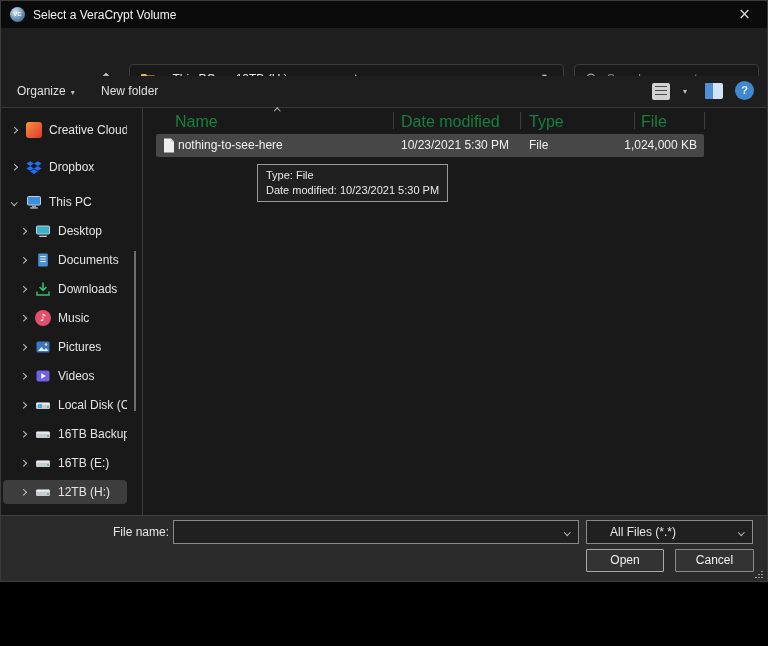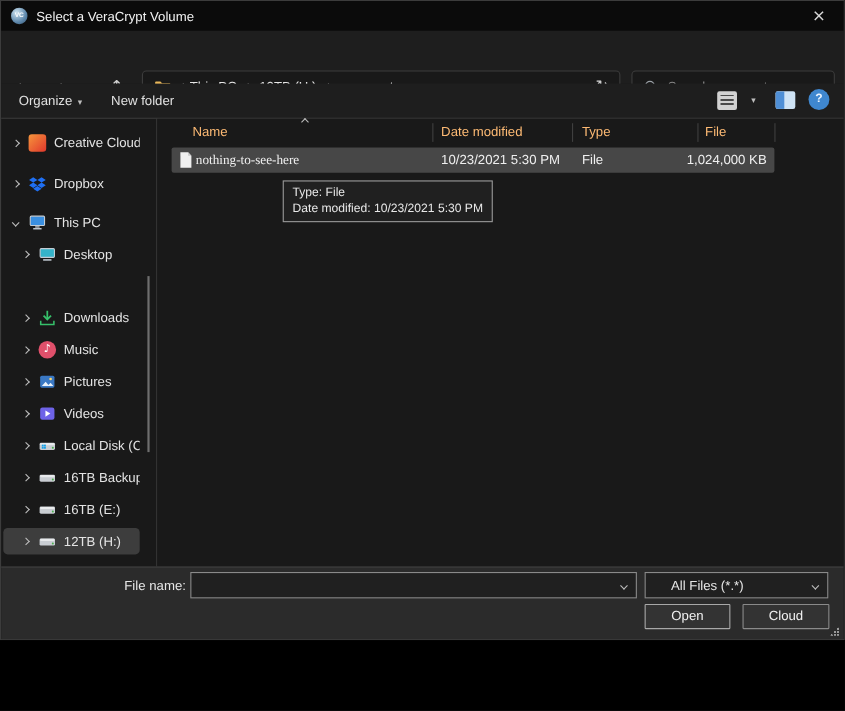--- a/index.html
+++ b/index.html
@@ -68,21 +68,21 @@
   .ic { width:16px; height:16px; margin:0 7px 0 7px; flex:none; position:relative; }
   .ic-cc { border-radius:3px; background:linear-gradient(135deg,#f6953c,#e1372c); }
   .ic-music { border-radius:50%; background:#e0506b; }
   .ic-music::after { content:"♪"; position:absolute; inset:0; color:#fff; font-size:10px;
     line-height:16px; text-align:center; font-family:"DejaVu Sans",sans-serif; }
   .side-scrollbar { position:absolute; left:133px; top:143px; width:2px; height:160px; background:#6e6e6e; }
   .v-divider { position:absolute; left:141px; top:107px; width:1px; bottom:66px; background:#3a3a3a; }
   
   .main { position:absolute; left:142px; top:107px; right:0; bottom:66px; background:#191919; }
   .hdr-row { position:absolute; top:0; left:0; right:0; height:25px; }
-  .hdr-cell { position:absolute; top:5px; color:#fdba74; font-size:12px; }
+  .hdr-cell { position:absolute; top:5px; color:#15803d; font-size:16px; }
   .hdr-sep { position:absolute; top:4px; width:1px; height:17px; background:#3f3f3f; }
   .sort-caret { position:absolute; left:132px; top:1px; }
   .file-row { position:absolute; left:13px; top:26px; width:548px; height:23px;
     background:#474747; border-radius:2px; }
   .file-row .cell { position:absolute; top:4px; color:#efefef; white-space:nowrap; }
   .doc-icon { position:absolute; left:7px; top:4px; }
   .tooltip { position:absolute; left:114px; top:56px; background:#202020;
     border:1px solid #9a9a9a; padding:3px 8px 4px 8px; color:#e8e8e8;
     font-size:11px; line-height:14.5px; white-space:nowrap; }
   
@@ -201,20 +201,34 @@
           <span class="chev right sm"></span>
         </span>
       <span class="ic">
           <svg width="16" height="16" viewBox="0 0 16 16">
             <rect x="1.5" y="3" width="13" height="8" rx="1" fill="#35b3c9" stroke="#c3ccd4" stroke-width="1"></rect>
             <rect x="4.2" y="12.6" width="7.6" height="1.4" fill="#c3ccd4"></rect>
           </svg>
         </span>
       <span>Desktop</span>
     </div>
+    <div class="side-item lv1" style="top:140px;">
+      <span class="chev-cell">
+          <span class="chev right sm"></span>
+        </span>
+      <span class="ic">
+          <svg width="16" height="16" viewBox="0 0 16 16">
+            <rect x="3.2" y="1.5" width="9.6" height="13" rx="1" fill="#4a90d9"></rect>
+            <rect x="5.2" y="4" width="5.6" height="1" fill="#ddeeff"></rect>
+            <rect x="5.2" y="6.5" width="5.6" height="1" fill="#ddeeff"></rect>
+            <rect x="5.2" y="9" width="5.6" height="1" fill="#ddeeff"></rect>
+          </svg>
+        </span>
+      <span>Documents</span>
+    </div>
     <div class="side-item lv1" style="top:169px;">
       <span class="chev-cell">
           <span class="chev right sm"></span>
         </span>
       <span class="ic">
           <svg width="16" height="16" viewBox="0 0 16 16">
             <path d="M8 1.5v7.5" stroke="#36c06a" stroke-width="1.6" fill="none"></path>
             <path d="M4.6 6L8 9.4 11.4 6" stroke="#36c06a" stroke-width="1.6" fill="none"></path>
             <path d="M2 10.5v3.5h12v-3.5" stroke="#36c06a" stroke-width="1.4" fill="none"></path>
           </svg>
@@ -356,21 +370,21 @@
       <span class="hdr-sep" style="left:561px;"></span>
     </div>
 
     <div class="file-row">
       <span class="doc-icon">
           <svg width="12" height="15" viewBox="0 0 12 15">
             <path d="M1 .5h7L11 3.5v11H1z" fill="#efefef"></path>
             <path d="M8 .5v3h3z" fill="#c9c9c9"></path>
           </svg>
         </span>
-      <span class="cell" style="left:22px;font-family:Liberation Serif, serif;">nothing-to-see-here</span>
+      <span class="cell" style="left:22px;">nothing-to-see-here</span>
       <span class="cell" style="left:245px;">10/23/2021 5:30 PM</span>
       <span class="cell" style="left:373px;">File</span>
       <span class="cell" style="right:7px;">1,024,000 KB</span>
     </div>
 
     <div class="tooltip">
       <div>Type: File</div>
       <div>Date modified: 10/23/2021 5:30 PM</div>
     </div>
   </div>
@@ -383,17 +397,17 @@
           <span class="chev down sm"></span>
         </span>
     </div>
     <div class="ft-select">
       <span class="lbl">All Files (*.*)</span>
       <span class="chev-cell">
           <span class="chev down sm"></span>
         </span>
     </div>
     <div class="btn btn-open">Open</div>
-    <div class="btn btn-cancel">Cloud</div>
+    <div class="btn btn-cancel">Cancel</div>
     <div class="resize-grip"></div>
   </div>
 
 </div>
 
 </body></html>

